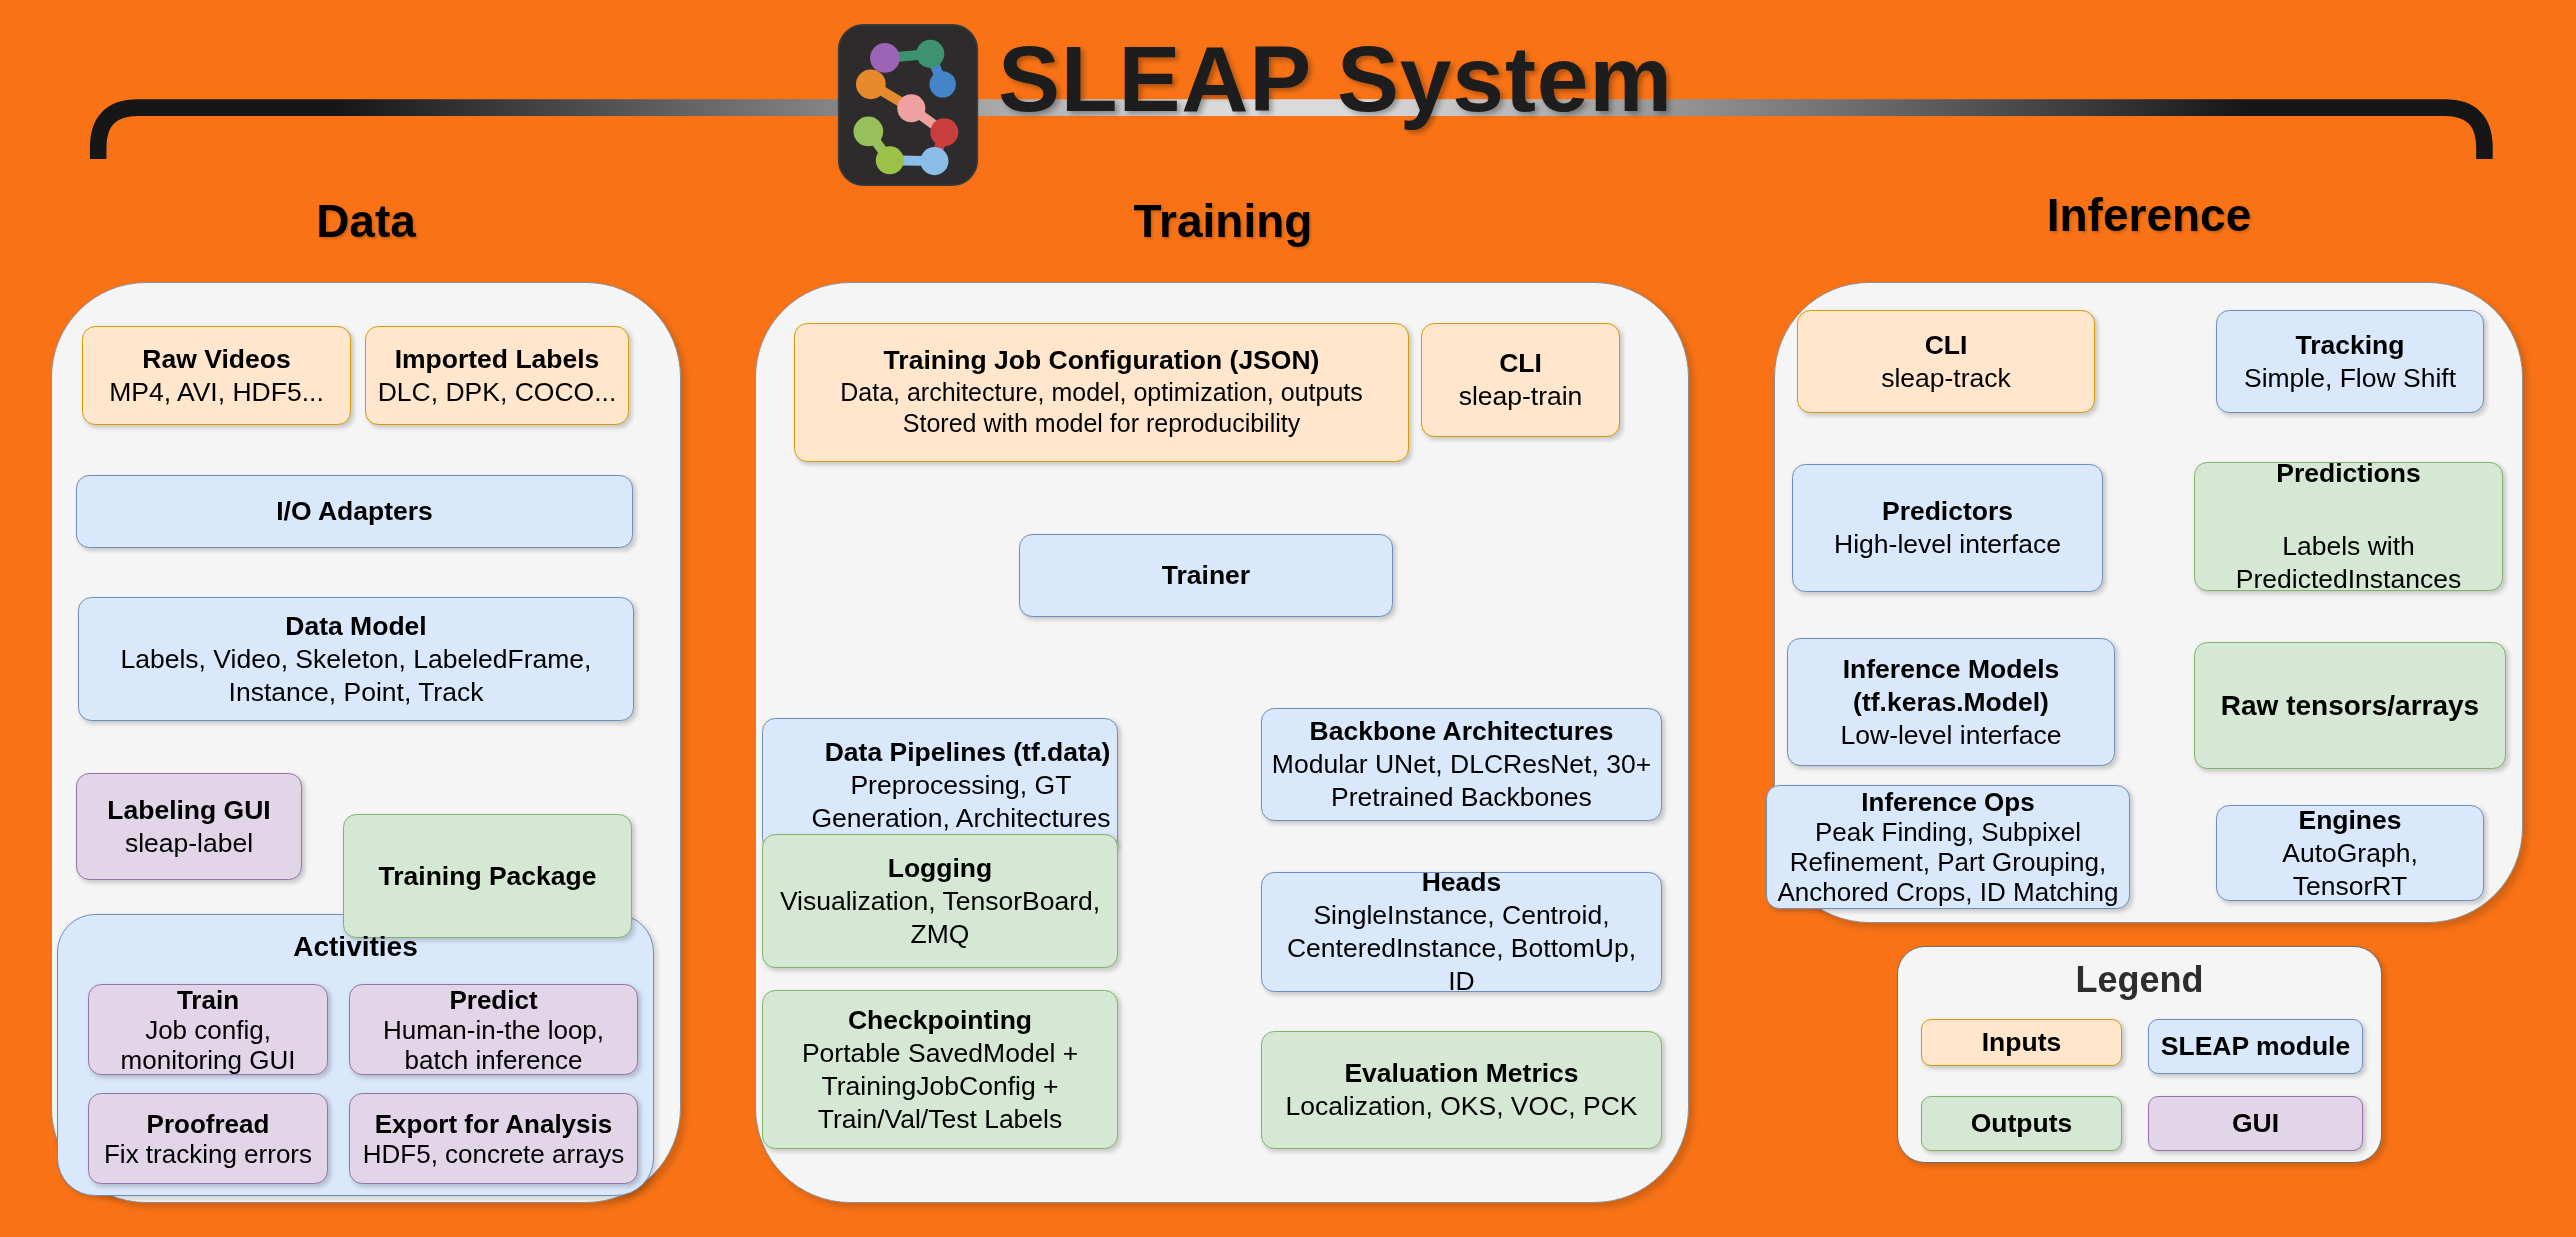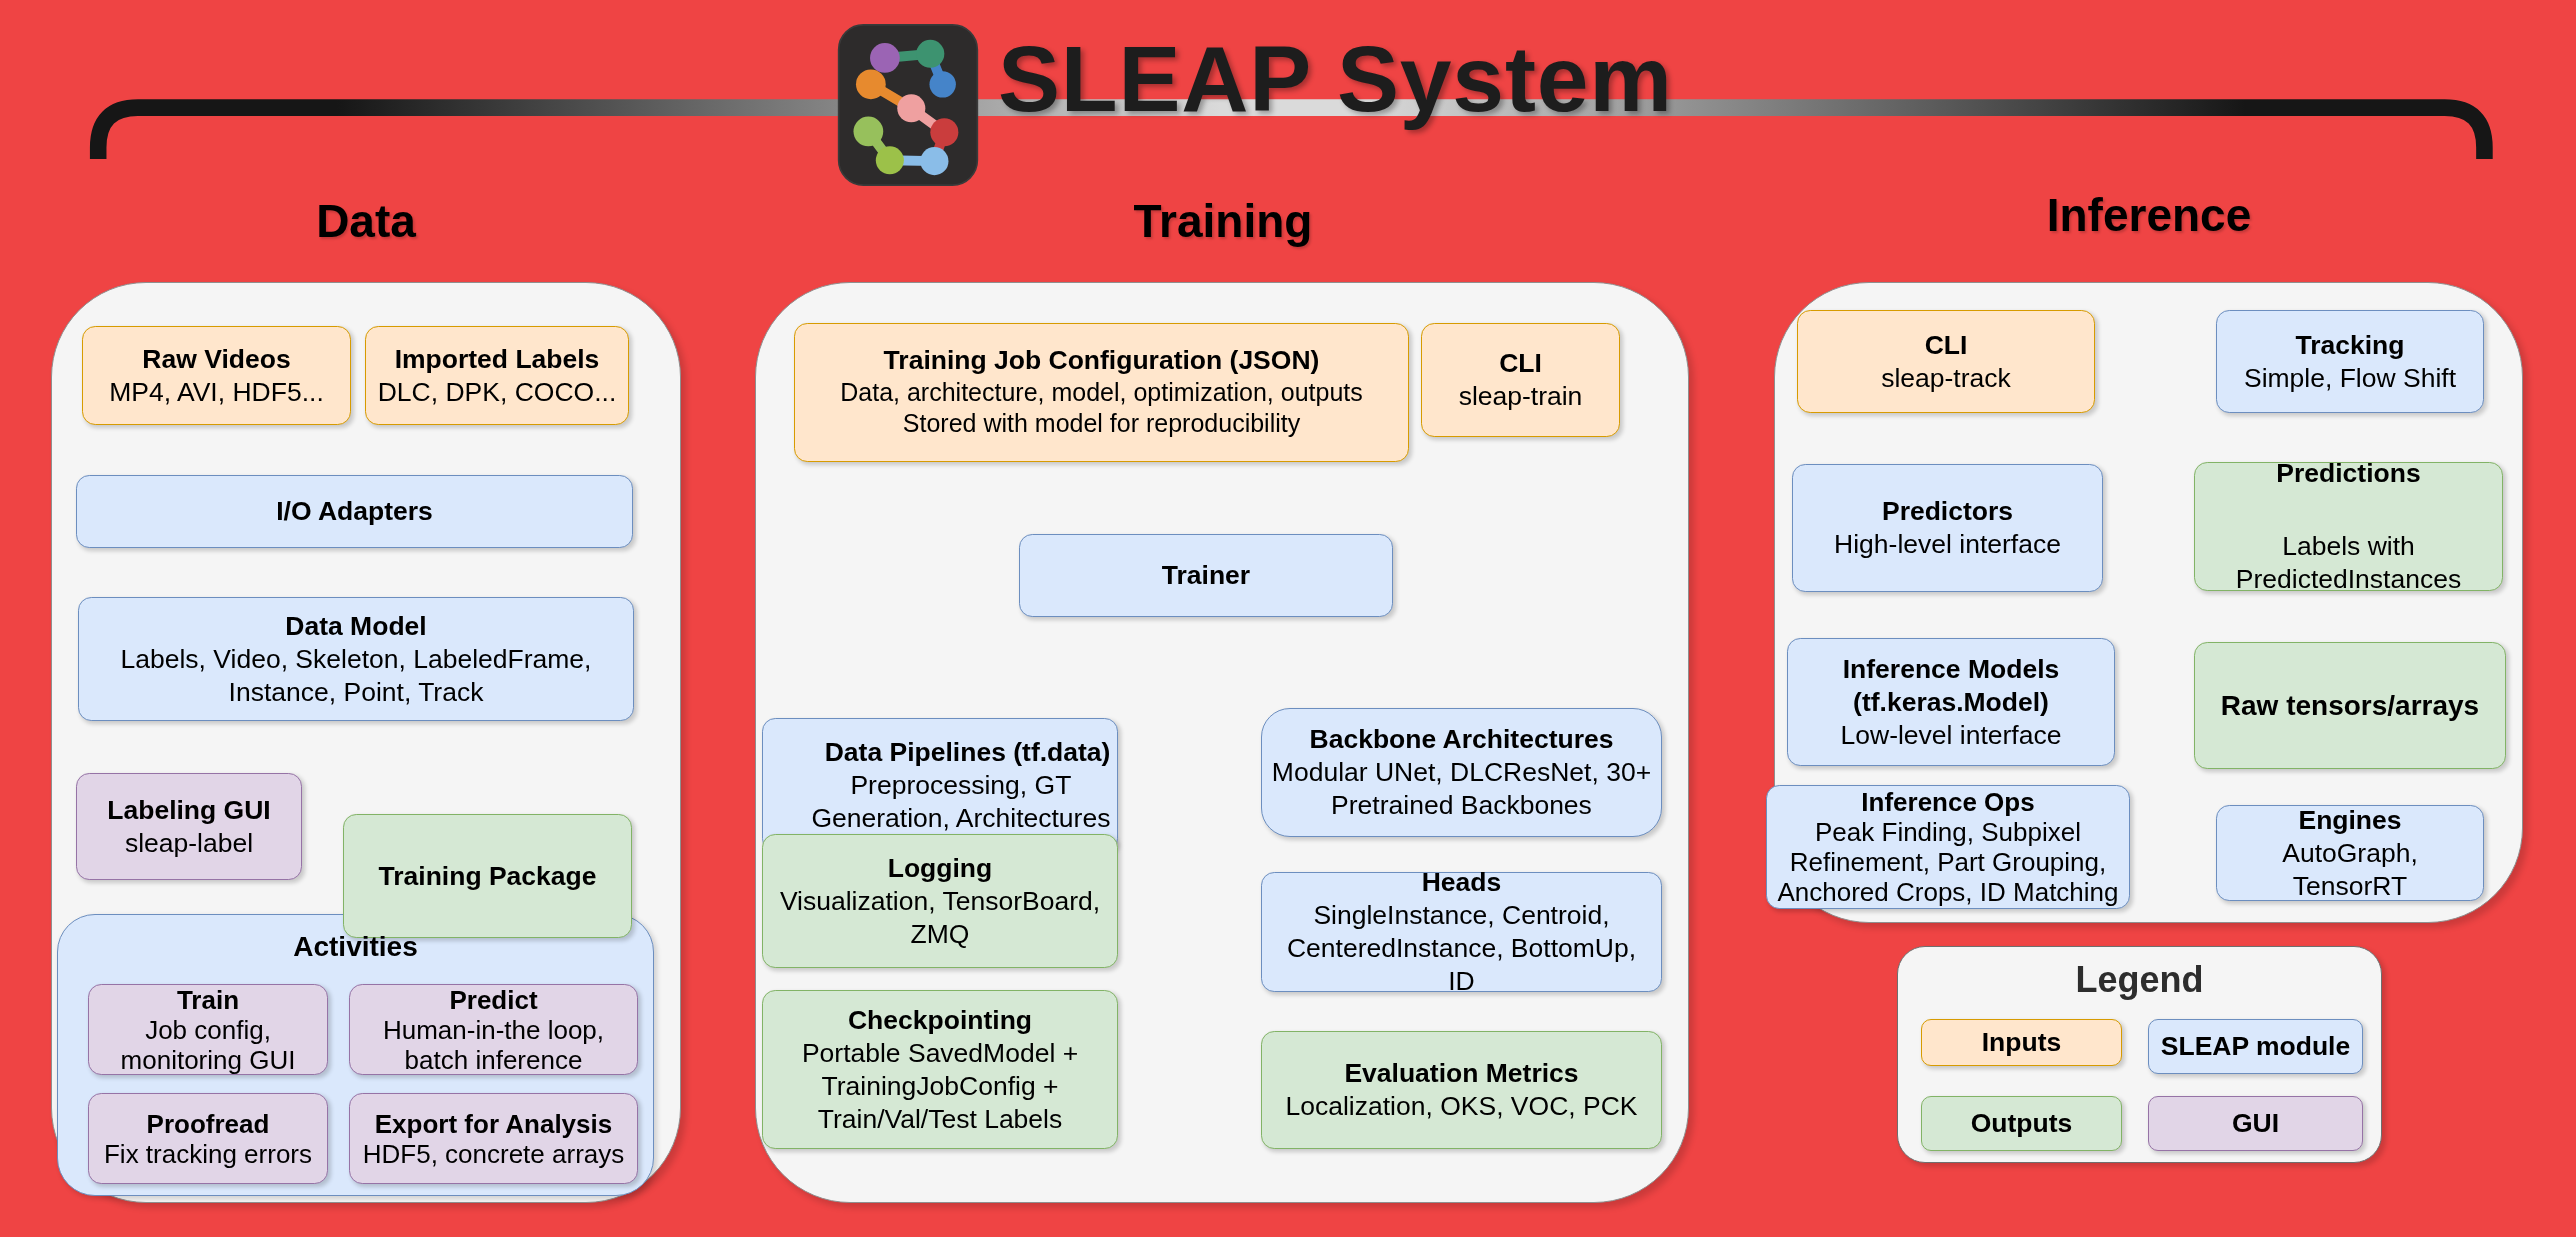--- a/index.html
+++ b/index.html
@@ -1,16 +1,16 @@
 <!DOCTYPE html>
 <html style="font-size:13.3px"><head>
 <meta charset="utf-8">
 <style>
   html,body{margin:0;padding:0;background:#ffffff;}
-  .page{position:relative;width:2576px;height:1237px;background:#ef4444;overflow:hidden;
+  .page{position:relative;width:2576px;height:1237px;background:#f97316;overflow:hidden;
         font-family:"Liberation Sans", sans-serif;color:#000;}
   svg.overlay{position:absolute;left:0;top:0;width:2576px;height:1237px;z-index:1;}
   .hero-title{position:absolute;left:998px;top:30px;z-index:3;font-size:93px;line-height:99px;
         font-weight:bold;letter-spacing:0.8px;color:#1d1d1d;text-shadow:3.3px 3.3px 5px rgba(0,0,0,0.30);}
   .logo{position:absolute;left:837px;top:23px;z-index:3;}
   .heading{position:absolute;z-index:3;font-size:46px;line-height:53px;font-weight:bold;color:#000;
         transform:translateX(-50%);text-shadow:1.7px 1.7px 2.5px rgba(0,0,0,0.18);}
   .container{position:absolute;z-index:1;background:#F5F5F5;border:1.7px solid #8f8f8f;
         border-radius:95px;box-shadow:4.1px 4.1px 6.6px rgba(0,0,0,0.15);box-sizing:border-box;}
   .act-container{position:absolute;z-index:2;background:#DAE8FC;border:1.7px solid #6C8EBF;
@@ -166,21 +166,21 @@
     <div class="s">sleap-train</div>
   </div>
   <div class="box blue" style="left:1019px;top:534px;width:374px;height:83px;">
     <div class="t">Trainer</div>
   </div>
   <div class="box blue" style="left:762px;top:718px;width:356px;height:134px;align-items:flex-end;">
     <div class="t">Data Pipelines (tf.data)</div>
     <div class="s">Preprocessing, GT
 Generation, Architectures</div>
   </div>
-  <div class="box blue" style="left:1261px;top:708px;width:401px;height:129px;border-radius:29px;">
+  <div class="box blue" style="left:1261px;top:708px;width:401px;height:113px;">
     <div class="t">Backbone Architectures</div>
     <div class="s">Modular UNet, DLCResNet, 30+
 Pretrained Backbones</div>
   </div>
   <div class="box green" style="left:762px;top:834px;width:356px;height:134px;">
     <div class="t">Logging</div>
     <div class="s">Visualization, TensorBoard,
 ZMQ</div>
   </div>
   <div class="box blue" style="left:1261px;top:872px;width:401px;height:120px;">

